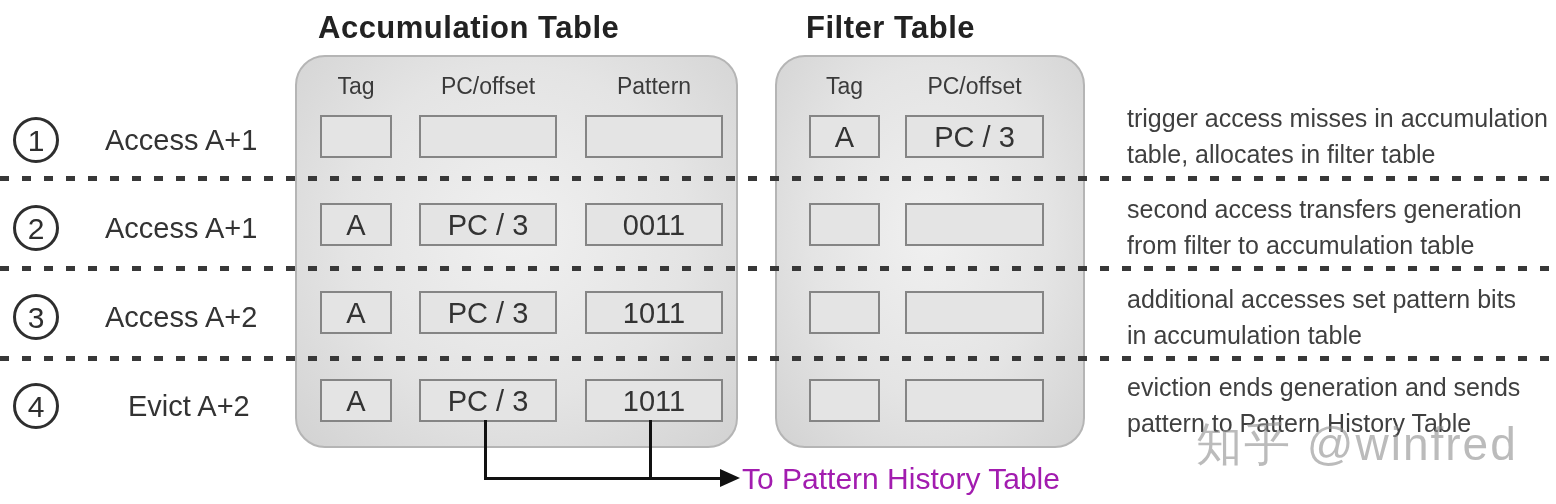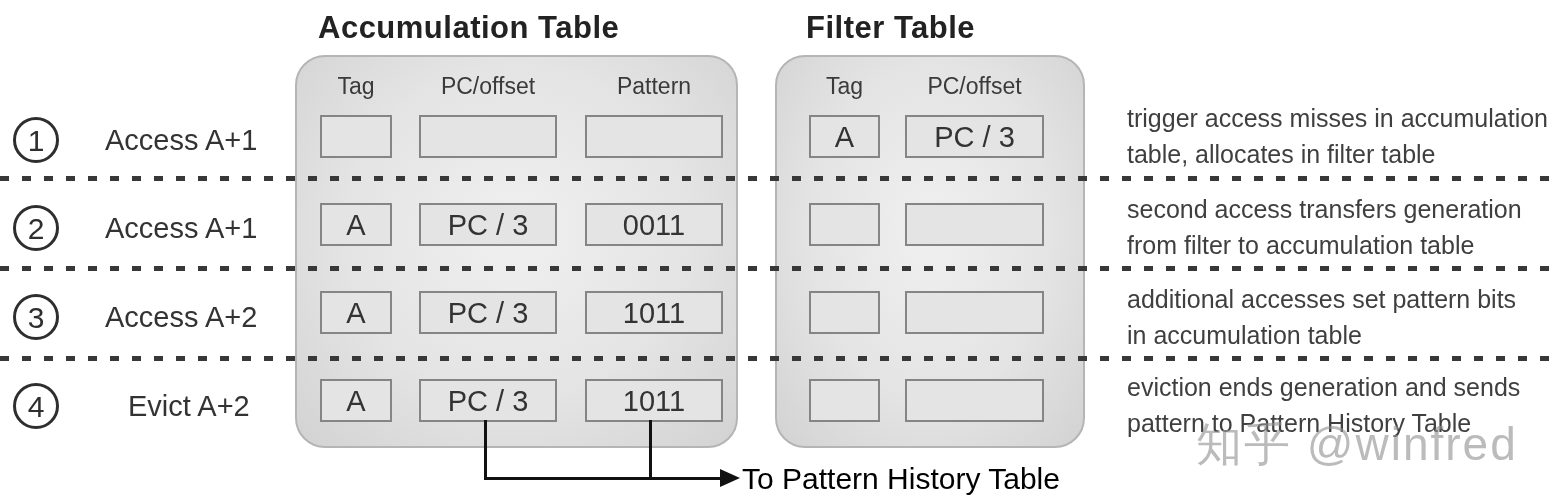--- a/index.html
+++ b/index.html
@@ -137,21 +137,21 @@
     border-left: 20px solid #111111;
     border-top: 9.5px solid transparent;
     border-bottom: 9.5px solid transparent;
     z-index: 4;
   }
   .arrow-label {
     position: absolute;
     left: 742px; top: 462px;
     font-size: 30px;
     line-height: 34px;
-    color: #000000;
+    color: #a21caf;
     white-space: nowrap;
     z-index: 4;
   }
 
   
   .watermark {
     position: absolute;
     left: 1196px; top: 414px;
     font-size: 46px;
     color: rgba(145, 145, 145, 0.62);

